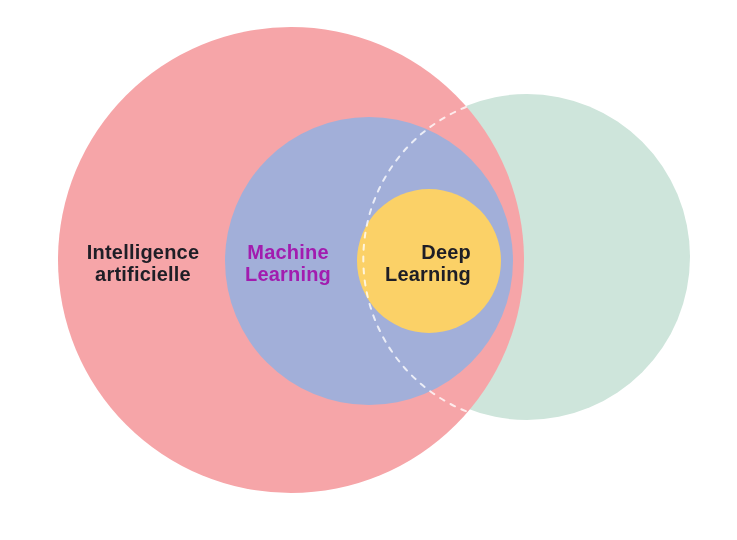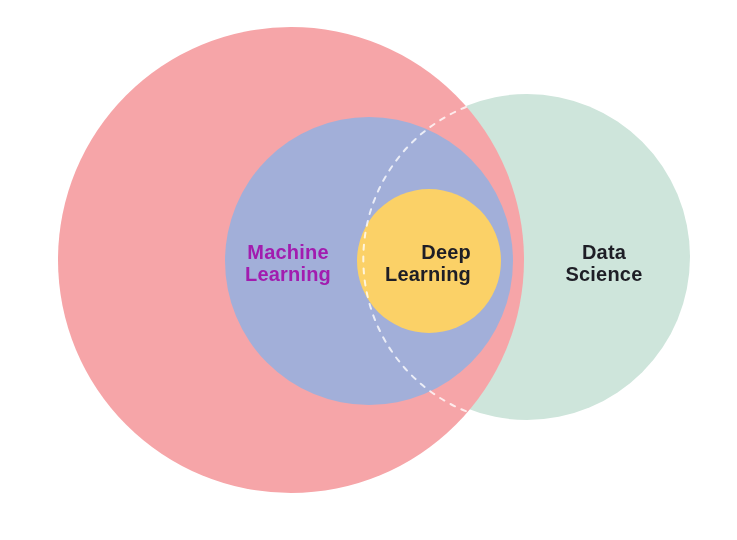--- a/index.html
+++ b/index.html
@@ -80,23 +80,23 @@
   <div class="circle circle-ai" style="background-color: rgb(246, 165, 168);"></div>
 
   <div class="circle circle-ml" style="background-color: rgb(162, 175, 217);"></div>
 
   <div class="circle circle-dl" style="background-color: rgb(251, 209, 103);"></div>
 
   <svg class="dashed-overlay" viewBox="0 0 737 540">
     <path d="M 466 107 A 164 164 0 0 0 468 412" fill="none" stroke-width="2" stroke-dasharray="5 7" stroke-linecap="round" stroke="rgba(255,255,255,0.78)"></path>
   </svg>
 
+  <div class="label label-ai" style="color: rgb(30, 30, 38);">Intelligence
+artificielle</div>
 
   <div class="label label-ml" style="color: #a21caf;">Machine
 Learning</div>
 
   <div class="label label-dl" style="color: rgb(30, 30, 38);">Deep
 Learning</div>
 
-  <div class="label label-ds" style="color: rgb(30, 30, 38);">Data
-Science</div>
 
 </div>
 
 </body></html>

